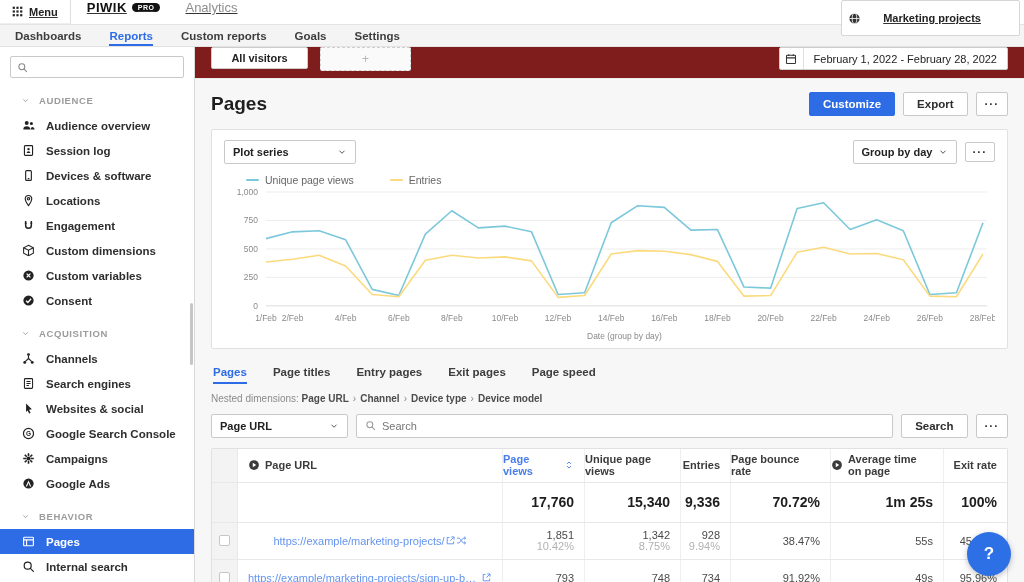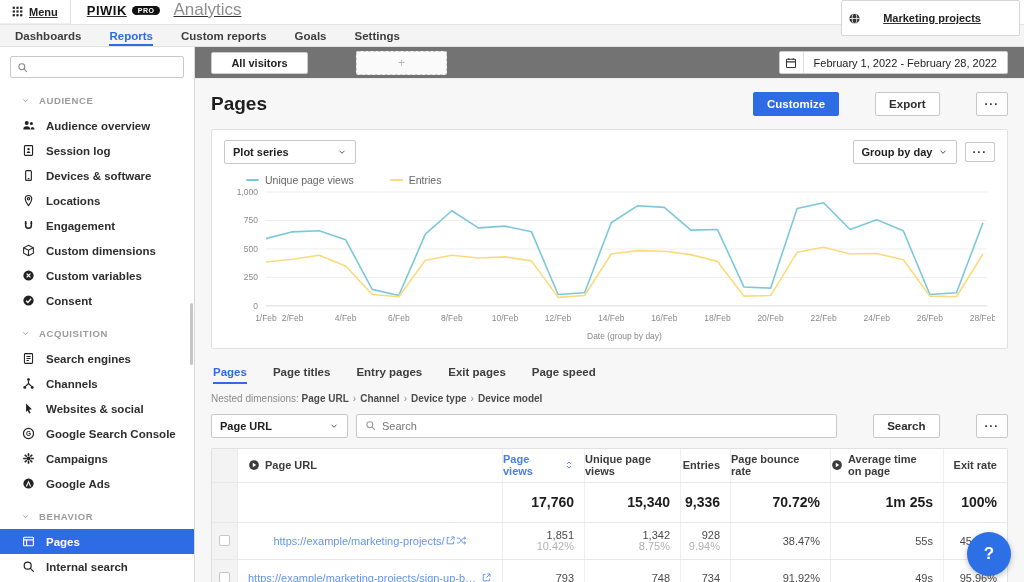--- a/index.html
+++ b/index.html
@@ -8,21 +8,21 @@
   .icon { display:inline-flex; align-items:center; justify-content:center; }
   .icon svg { width:13px; height:13px; display:block; }
 
   
   .topbar { height:24px; display:flex; align-items:flex-start; background:#fff;text-decoration:underline; }
   .menu-btn { display:flex; align-items:center; gap:6px; height:24px; padding:0 12px; border-right:1px solid #ddd; border-bottom:1px solid #eee; font-weight:bold; font-size:11px; color:#222; cursor:pointer; }
   .menu-btn .icon svg { width:11px; height:11px; }
   .brand { display:flex; align-items:center; gap:5px; margin-left:16px; }
   .brand-piwik { font-weight:bold; font-size:13px; letter-spacing:0.5px; color:#111; }
   .brand-pro { background:#111; color:#fff; font-size:7px; font-weight:bold; padding:1px 6px; border-radius:7px; letter-spacing:0.5px; }
-  .brand-suffix { color:#8d8d8d; font-size:17px; margin-left:8px; }
+  .brand-suffix { color:#8d8d8d; font-size:13px; margin-left:20px; }
   .project-btn { margin-left:auto; margin-right:4px; display:flex; align-items:center; height:36px; border:1px solid #d6d6d6; border-radius:2px; background:#fff; cursor:pointer; }
   .project-btn .icon { padding:0 6px; }
   .project-btn .icon svg { width:13px; height:13px; }
   .project-btn span.lbl { font-size:11px; font-weight:bold; color:#222; padding:0 38px 0 16px; }
 
   
   .tabbar { height:23px; background:#f4f4f4; border-top:1px solid #e3e3e3; border-bottom:1px solid #e3e3e3; display:flex; align-items:stretch; gap:28px; padding-left:15px; }
   .tab { display:flex; align-items:center; font-weight:bold; font-size:11.5px; color:#3d3d3d; position:relative; cursor:pointer; }
   .tab.active { color:#2e6ce6; }
   .tab.active::after { content:""; position:absolute; left:0; right:0; bottom:0; height:2px; background:#2e6ce6; }
@@ -38,34 +38,34 @@
   .side-search input { border:none; outline:none; flex:1; font-size:11px; font-family:inherit; min-width:0; }
   .side-section-title { display:flex; align-items:center; gap:9px; padding:15px 0 7px 21px; color:#9b9b9b; font-size:9.5px; font-weight:bold; letter-spacing:0.6px; }
   .side-section-title .icon svg { width:9px; height:9px; }
   .side-item { display:flex; align-items:center; gap:11px; height:25px; padding-left:21px; font-weight:bold; font-size:11.5px; color:#2e2e2e; cursor:pointer; }
   .side-item .icon { width:14px; color:#222; }
   .side-item.active { background:#2e6ce6; color:#fff; }
   .side-item.active .icon { color:#fff; }
   .side-scrollbar { position:absolute; right:1px; top:256px; width:3px; height:62px; background:#c6c6c6; border-radius:2px; }
 
   
-  .segmentbar { height:32px; display:flex; align-items:center; padding:0 16px; background:#737373; border-bottom:1px solid #ececec;gap:36px; }
+  .segmentbar { height:32px; display:flex; align-items:flex-start; padding:0 16px; background:#7f1d1d; border-bottom:1px solid #ececec; }
   .segment-chip { border:1px solid #cdcdcd; border-radius:2px; padding:4px 0; width:97px; text-align:center; font-weight:bold; font-size:11px; color:#222; cursor:pointer; background:#fff; }
   .add-chip { border:1px dashed #cfcfcf; border-radius:2px; margin-left:12px; width:91px; text-align:center; padding:4px 0; color:#b5b5b5; font-size:12px; cursor:pointer; background:#fafafa; }
   .date-widget { margin-left:auto; display:flex; align-items:stretch; border:1px solid #cdcdcd; border-radius:2px; height:23px; cursor:pointer; background:#fff; }
   .date-widget .icon { width:24px; border-right:1px solid #e0e0e0; }
   .date-widget .icon svg { width:12px; height:12px; }
   .date-text { display:flex; align-items:center; padding:0 10px; font-size:11px; color:#222; }
 
   
   .scroll { flex:1; background:#f7f7f8; padding:13px 16px 0 16px; overflow:hidden; }
   .report-head { display:flex; align-items:center; }
   .report-title { font-size:19px; font-weight:bold; color:#1e1e1e; }
   .head-actions { margin-left:auto; display:flex; gap:8px; }
-  .btn { border:1px solid #c9c9c9; background:#fff; border-radius:2px; padding:5px 13px; font-weight:bold; font-size:11.5px; color:#2e2e2e; cursor:pointer; font-family:inherit;margin-left:28px; }
+  .btn { border:1px solid #c9c9c9; background:#fff; border-radius:2px; padding:5px 13px; font-weight:bold; font-size:11.5px; color:#2e2e2e; cursor:pointer; font-family:inherit; }
   .btn-primary { background:#2e6ce6; border-color:#2e6ce6; color:#fff; }
   .btn-more { padding:5px 8px; letter-spacing:1px; }
 
   .card { background:#fff; border:1px solid #e1e1e4; border-radius:2px; }
   .chart-card { margin-top:13px; padding:10px 12px 2px 12px; }
   .chart-top { display:flex; align-items:center; }
   .select { display:flex; align-items:center; justify-content:space-between; border:1px solid #c9c9c9; border-radius:2px; height:24px; padding:0 8px; font-weight:bold; font-size:11px; color:#222; cursor:pointer; background:#fff; }
   .select .icon svg { width:10px; height:10px; color:#555; }
   .sel-plot { width:132px; }
   .sel-group { width:104px; margin-left:auto; }
@@ -267,41 +267,41 @@
         <div class="side-section-title">
           <span class="icon">
             <svg viewBox="0 0 16 16" fill="none" stroke="currentColor" stroke-width="1.6">
               <path d="M4 6 L8 10 L12 6"></path>
             </svg>
           </span>
           <span>ACQUISITION</span>
         </div>
         <div class="side-item">
           <span class="icon">
-            <svg viewBox="0 0 16 16" fill="none" stroke="currentColor" stroke-width="1.3">
-              <rect x="3" y="2" width="10" height="12" rx="1"></rect>
-              <path d="M5.5 5.5 H10.5 M5.5 8 H10.5 M5.5 10.5 H8.5"></path>
-            </svg>
-          </span>
-          <span>Search engines</span>
-        </div>
-        <div class="side-item">
-          <span class="icon">
             <svg viewBox="0 0 16 16">
               <g fill="currentColor">
                 <circle cx="8" cy="3.2" r="1.8"></circle>
                 <circle cx="3.4" cy="12.8" r="1.8"></circle>
                 <circle cx="12.6" cy="12.8" r="1.8"></circle>
               </g>
               <g stroke="currentColor" stroke-width="1.4" fill="none">
                 <path d="M8 5 V8 M8 8 L4.2 11.5 M8 8 L11.8 11.5"></path>
               </g>
             </svg>
           </span>
           <span>Channels</span>
+        </div>
+        <div class="side-item">
+          <span class="icon">
+            <svg viewBox="0 0 16 16" fill="none" stroke="currentColor" stroke-width="1.3">
+              <rect x="3" y="2" width="10" height="12" rx="1"></rect>
+              <path d="M5.5 5.5 H10.5 M5.5 8 H10.5 M5.5 10.5 H8.5"></path>
+            </svg>
+          </span>
+          <span>Search engines</span>
         </div>
         <div class="side-item">
           <span class="icon">
             <svg viewBox="0 0 16 16" fill="currentColor">
               <path d="M5 1.8 L12.2 9 L8.7 9.5 L10.6 13.4 L8.8 14.3 L6.9 10.4 L5 12.4 Z"></path>
             </svg>
           </span>
           <span>Websites &amp; social</span>
         </div>
         <div class="side-item">

